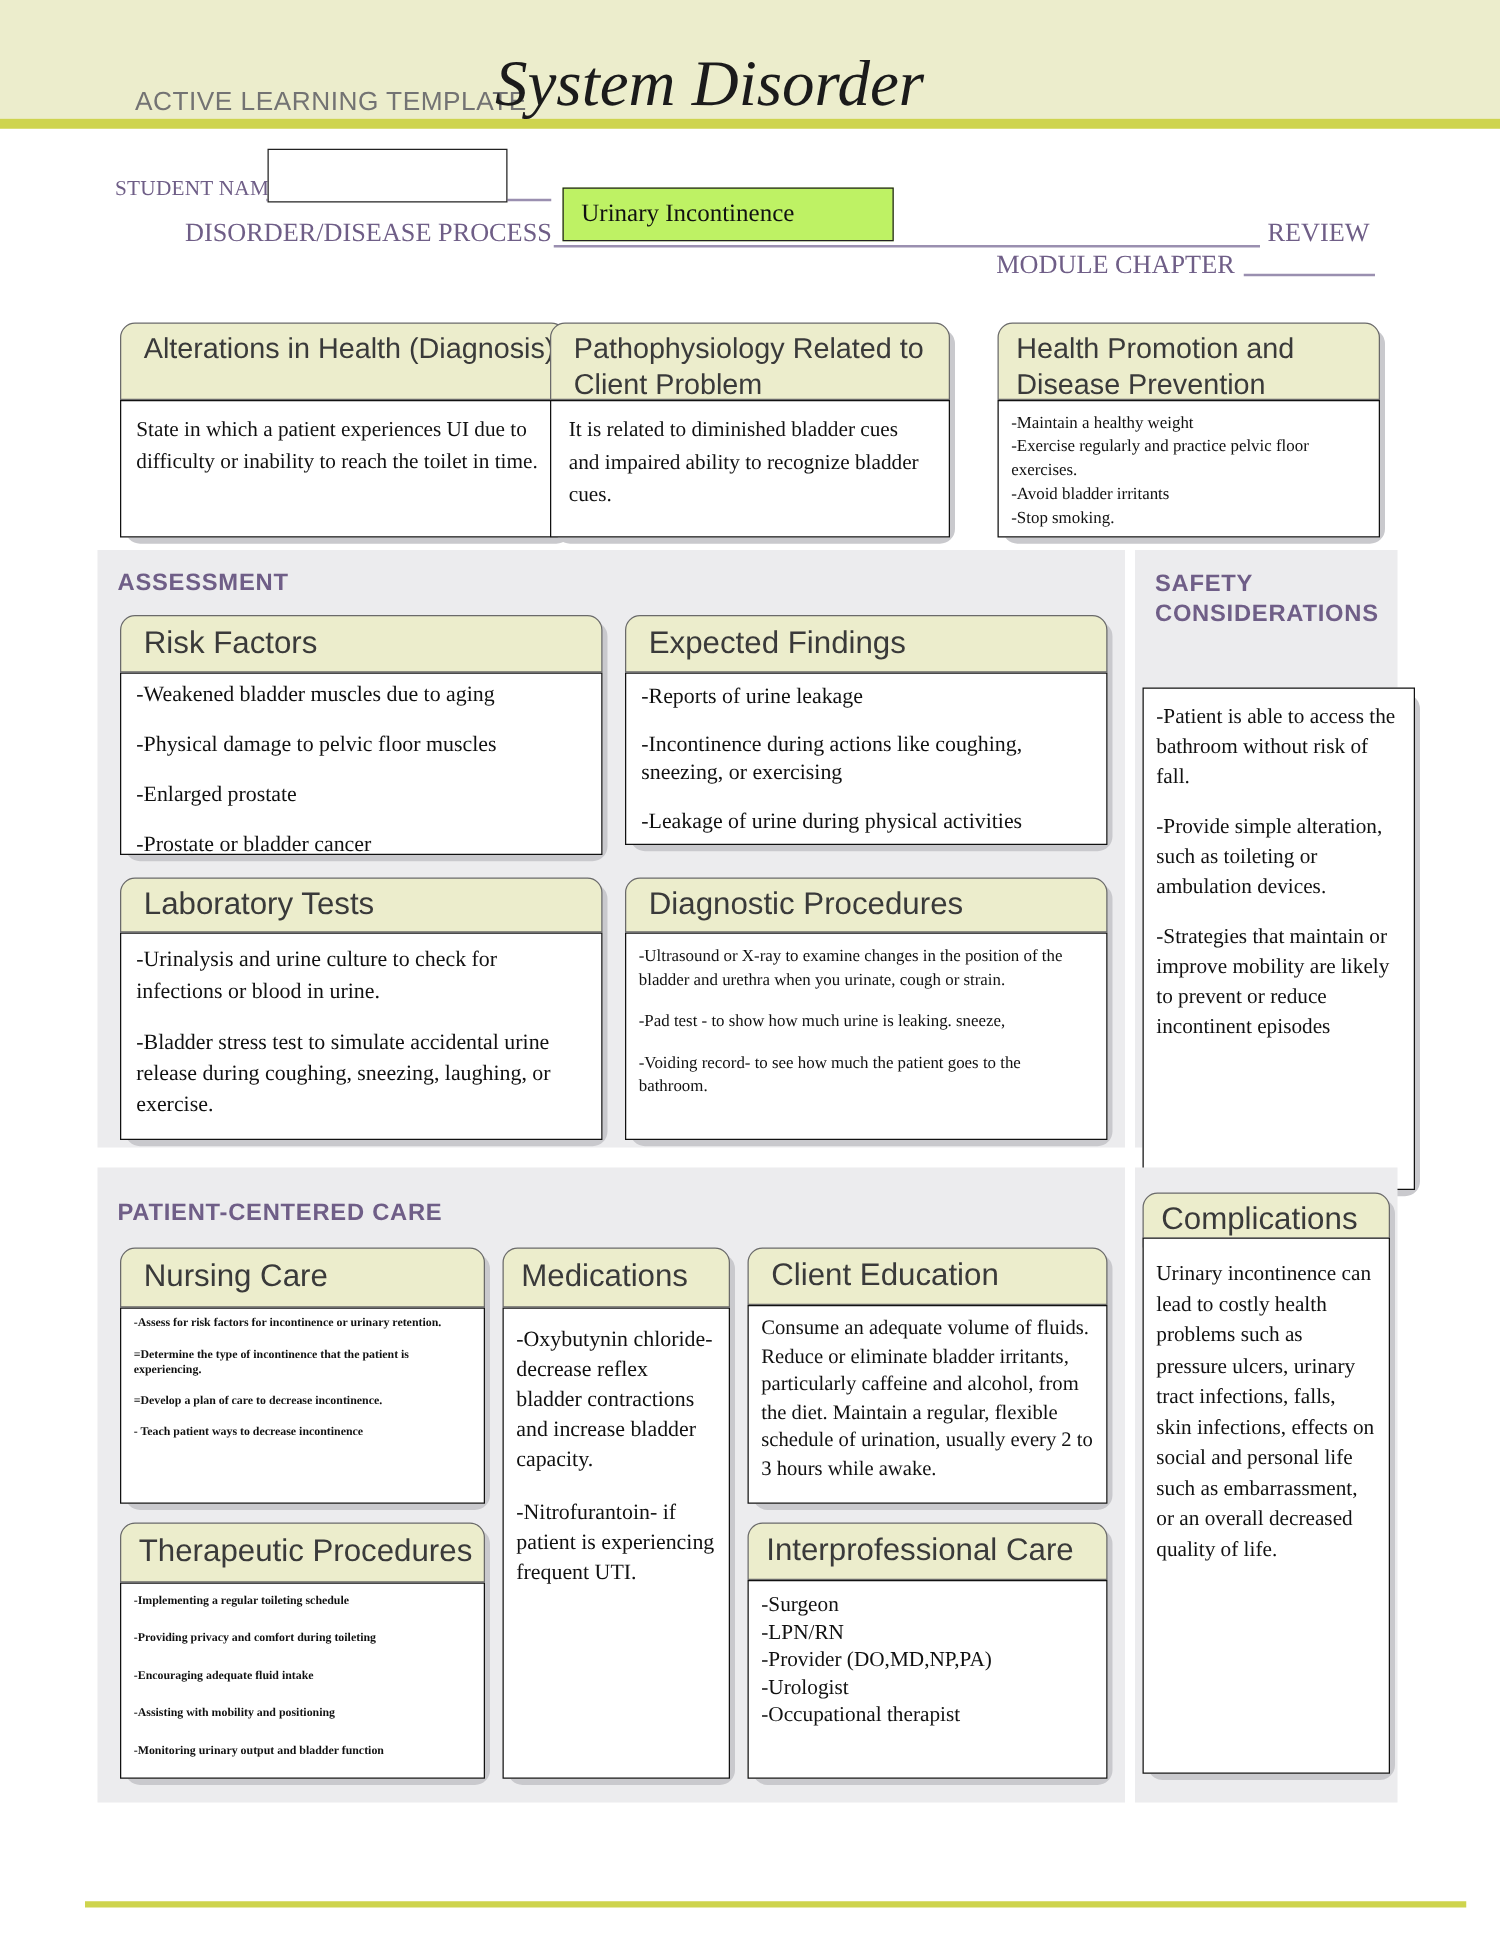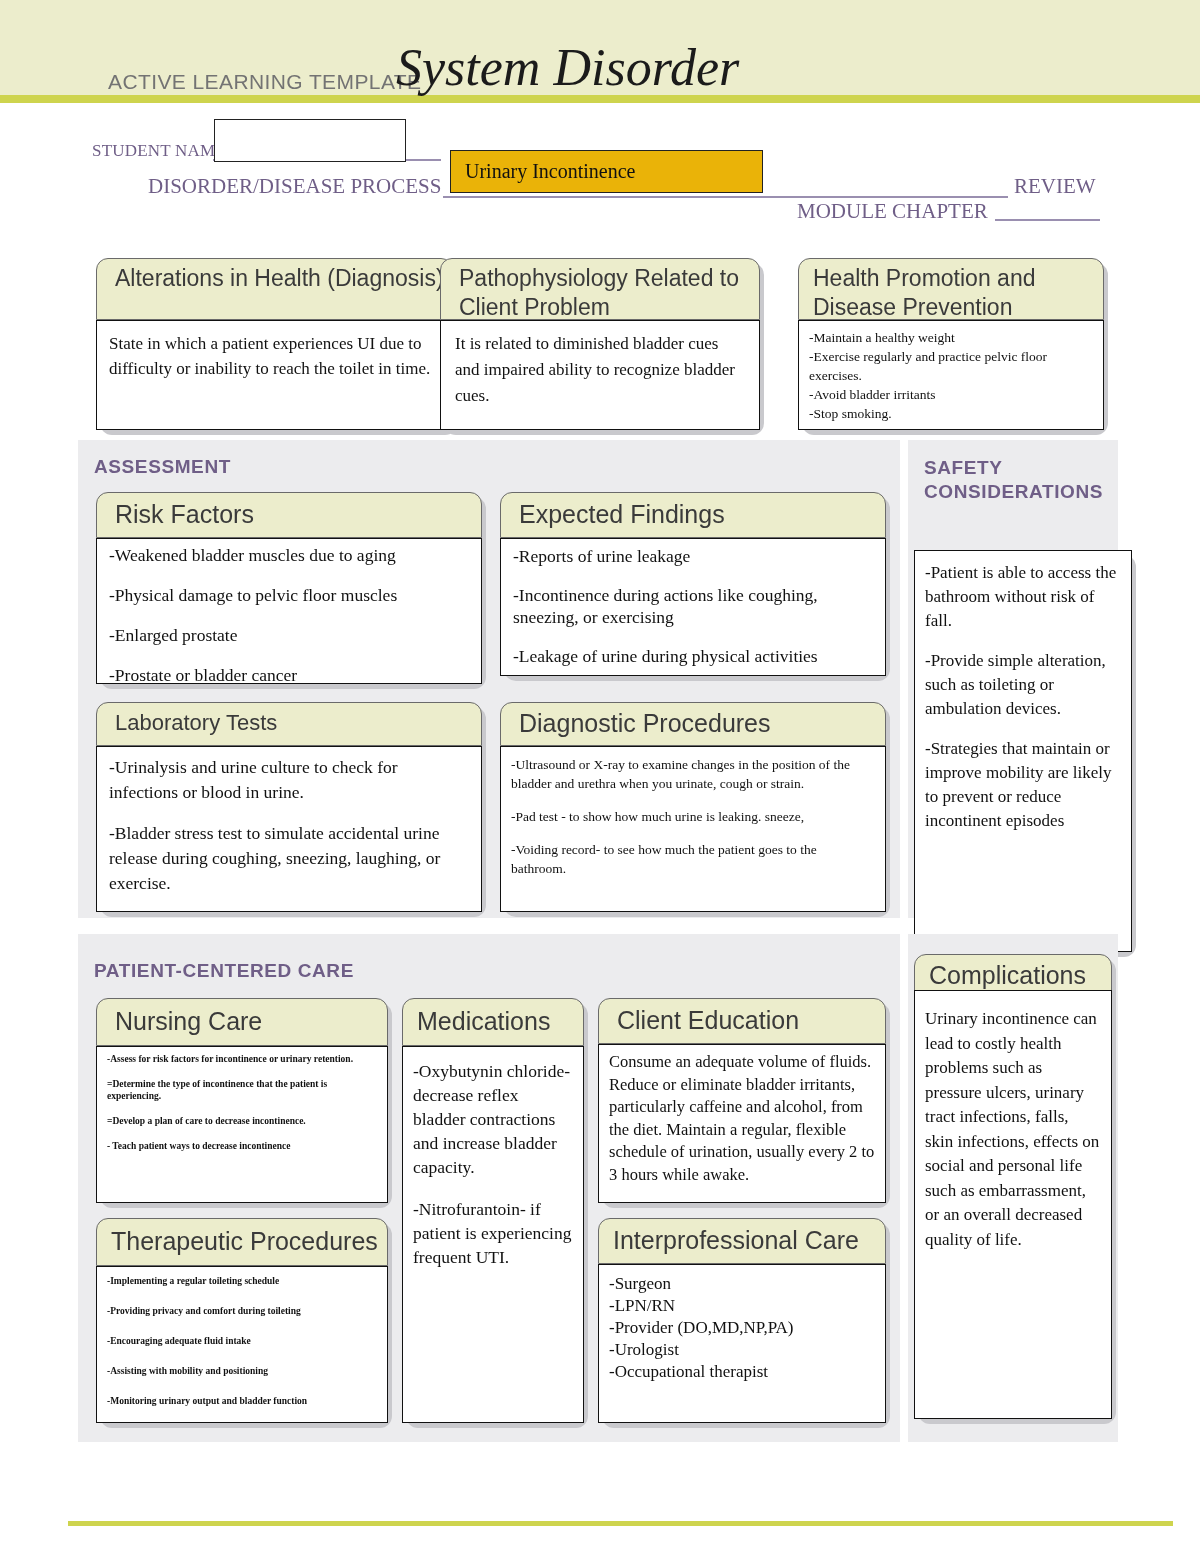--- a/index.html
+++ b/index.html
@@ -51,21 +51,21 @@
     position:absolute;left:148px;top:174px;
     font-family:"Liberation Serif", serif;font-size:21px;
     color:#6F5E87;white-space:nowrap;
   }
   .rule-disorder{
     position:absolute;left:443px;top:196px;width:565px;height:2px;
     background:#9a8fb0;
   }
   .disorder-box{
     position:absolute;left:450px;top:150px;width:263px;height:41px;
-    border:1.8px solid #222;background:#eab308;padding-left:48px;
+    border:1.8px solid #222;background:#bef264;
   }
   .disorder-box span{
     position:absolute;left:14px;top:9px;font-size:20px;color:#111;
     white-space:nowrap;
   }
   .review-label{
     position:absolute;left:1014px;top:174px;
     font-family:"Liberation Serif", serif;font-size:21px;
     color:#6F5E87;white-space:nowrap;
   }
@@ -154,21 +154,21 @@
   #risk .body p{font-size:17.5px;line-height:21px;margin-bottom:19px;}
 
   #findings{left:500px;top:492px;width:386px;height:184px;}
   #findings .head{height:46px;}
   #findings .head span{font-size:25px;line-height:42px;}
   #findings .body{top:46px;padding:6px 12px;}
   #findings .body p{font-size:17.5px;line-height:22px;margin-bottom:17px;}
 
   #labs{left:96px;top:702px;width:386px;height:210px;}
   #labs .head{height:44px;}
-  #labs .head span{font-size:22px;line-height:40px;}
+  #labs .head span{font-size:25px;line-height:40px;}
   #labs .body{top:44px;padding:8px 12px;}
   #labs .body p{font-size:17.5px;line-height:25px;margin-bottom:16px;}
 
   #diag{left:500px;top:702px;width:386px;height:210px;}
   #diag .head{height:44px;}
   #diag .head span{font-size:25px;line-height:40px;}
   #diag .body{top:44px;padding:8px 10px;}
   #diag .body p{font-size:13.5px;line-height:19px;margin-bottom:14px;}
 
   

